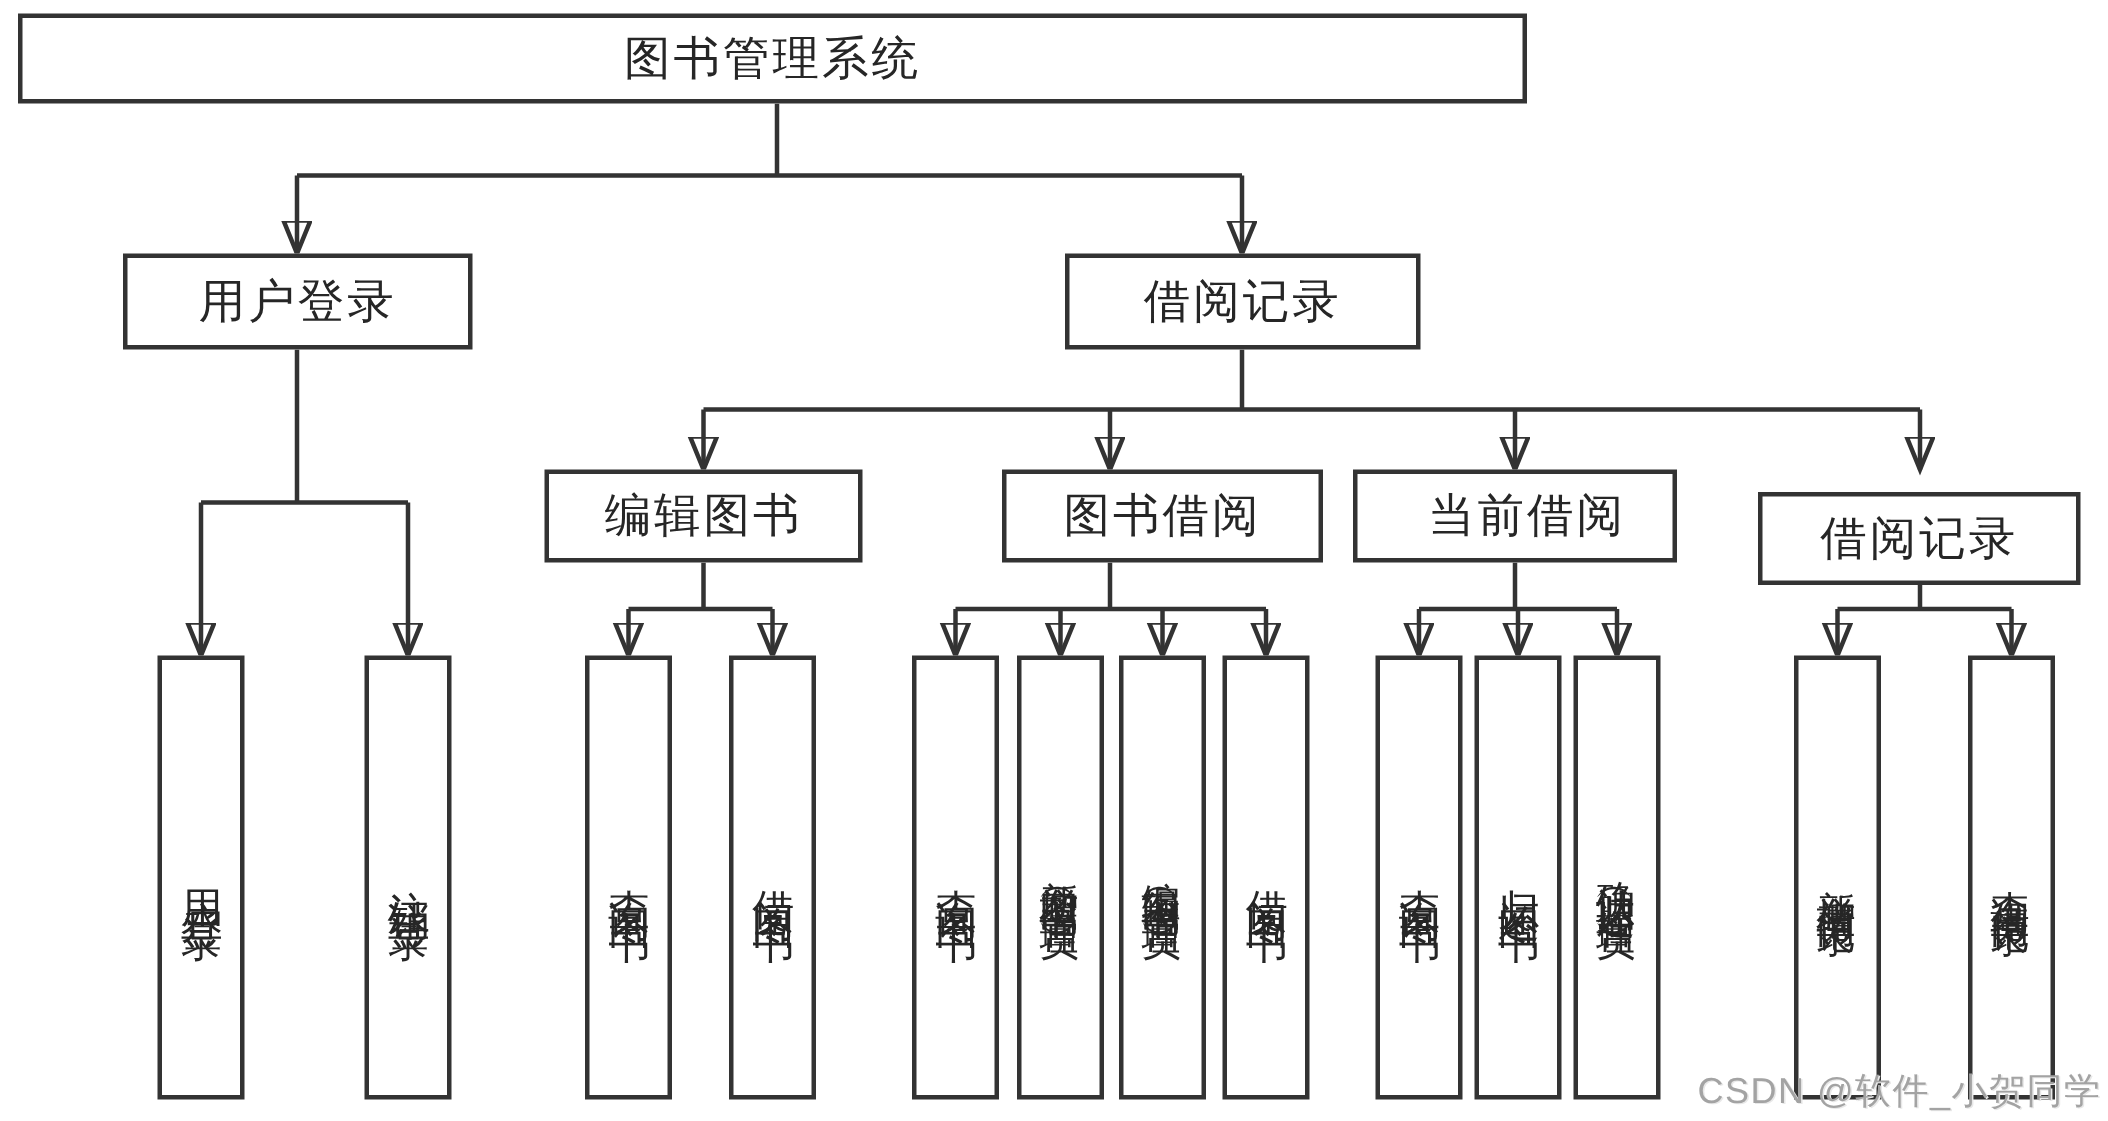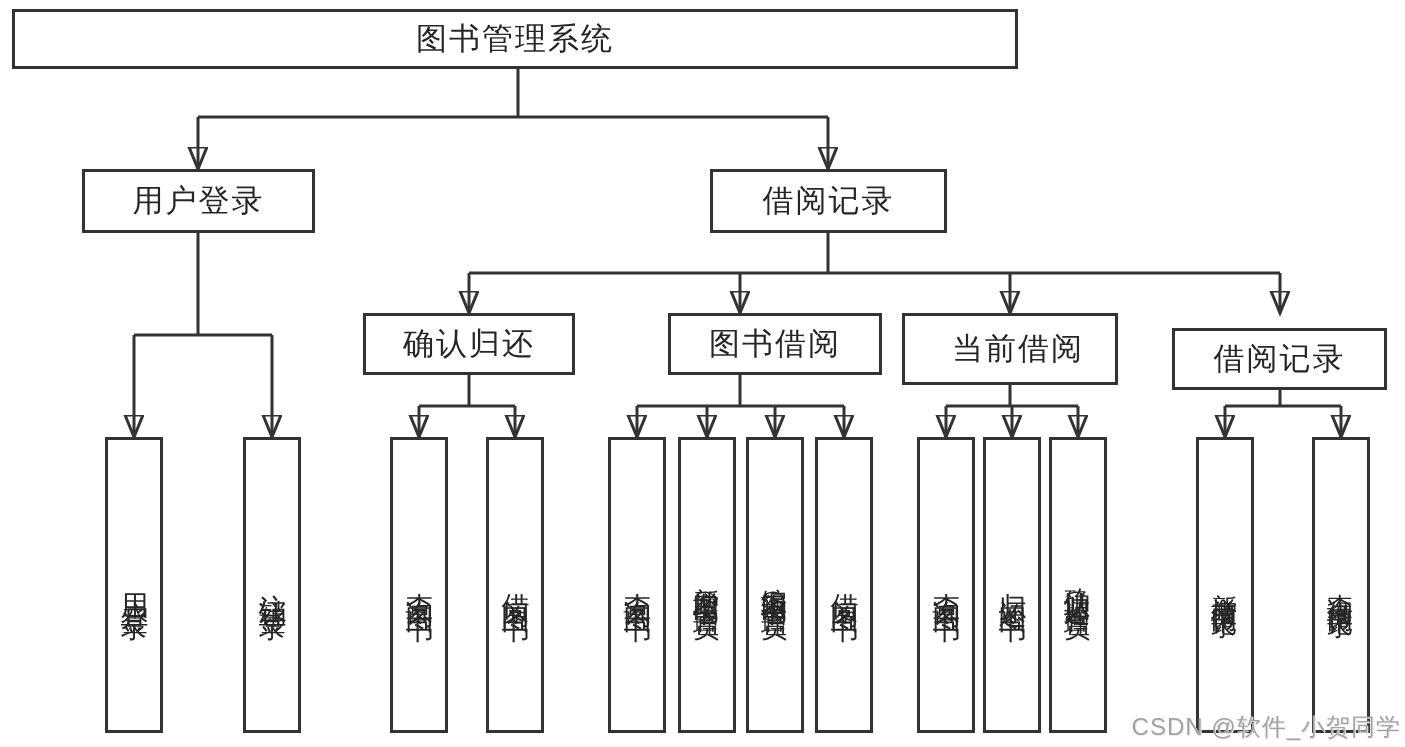--- a/index.html
+++ b/index.html
@@ -98,23 +98,23 @@
     <path d="M1280,375 L1280,406 M1225,406 L1341,406"></path>
     <line x1="1225" y1="406" x2="1225" y2="437" marker-end="url(#arrow)"></line>
     <line x1="1341" y1="406" x2="1341" y2="437" marker-end="url(#arrow)"></line>
   </svg>
 
   <div class="node" style="left:12px;top:9px;width:1006px;height:60px;">图书管理系统</div>
 
   <div class="node" style="left:82px;top:169px;width:233px;height:64px;">用户登录</div>
   <div class="node" style="left:710px;top:169px;width:237px;height:64px;">借阅记录</div>
 
-  <div class="node" style="left:363px;top:313px;width:212px;height:62px;">确认归还</div>
+  <div class="node" style="left:363px;top:313px;width:212px;height:62px;">编辑图书</div>
   <div class="node" style="left:668px;top:313px;width:214px;height:62px;">图书借阅</div>
-  <div class="node" style="left:902px;top:313px;width:216px;height:72px;padding-left:16px;">当前借阅</div>
+  <div class="node" style="left:902px;top:313px;width:216px;height:62px;padding-left:16px;">当前借阅</div>
   <div class="node" style="left:1172px;top:328px;width:215px;height:62px;">借阅记录</div>
 
   <div class="node leaf" style="left:105px;top:437px;width:58px;height:296px;">用户登录</div>
   <div class="node leaf" style="left:243px;top:437px;width:58px;height:296px;">注销登录</div>
 
   <div class="node leaf" style="left:390px;top:437px;width:58px;height:296px;">查询图书</div>
   <div class="node leaf" style="left:486px;top:437px;width:58px;height:296px;">借阅图书</div>
 
   <div class="node leaf" style="left:608px;top:437px;width:58px;height:296px;">查询图书</div>
   <div class="node leaf long" style="left:678px;top:437px;width:58px;height:296px;">新增图书（管理员）</div>

